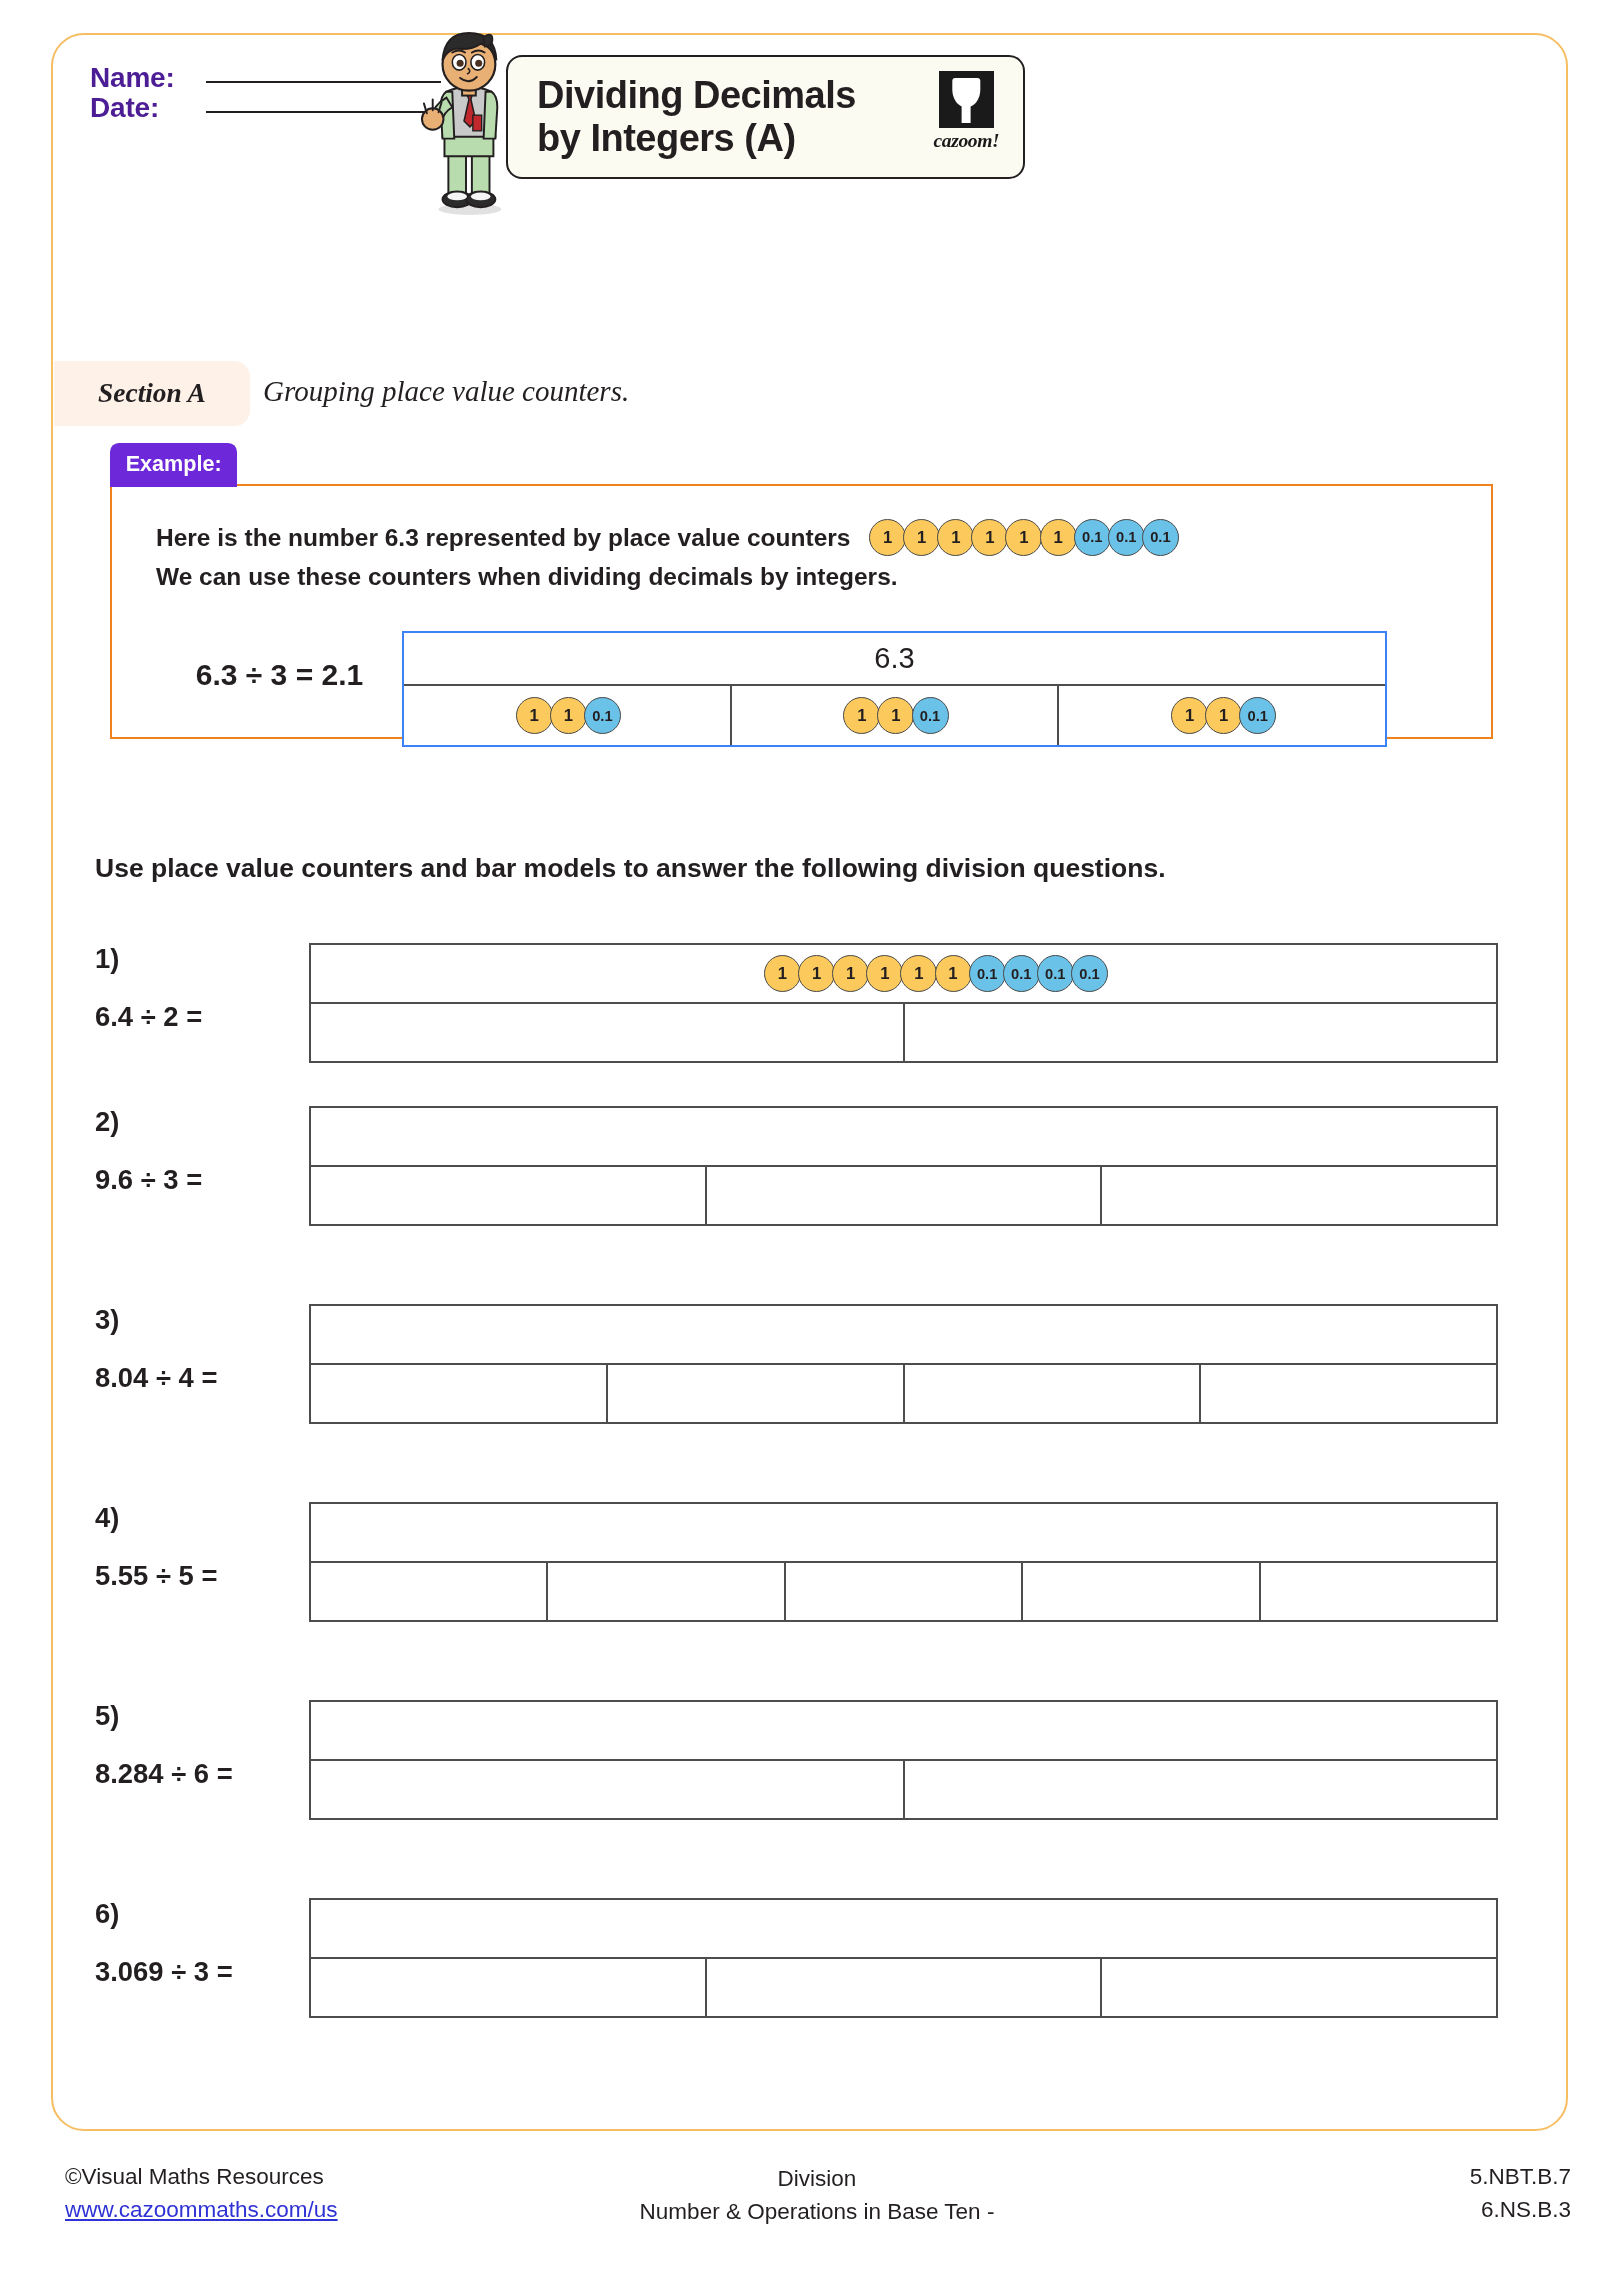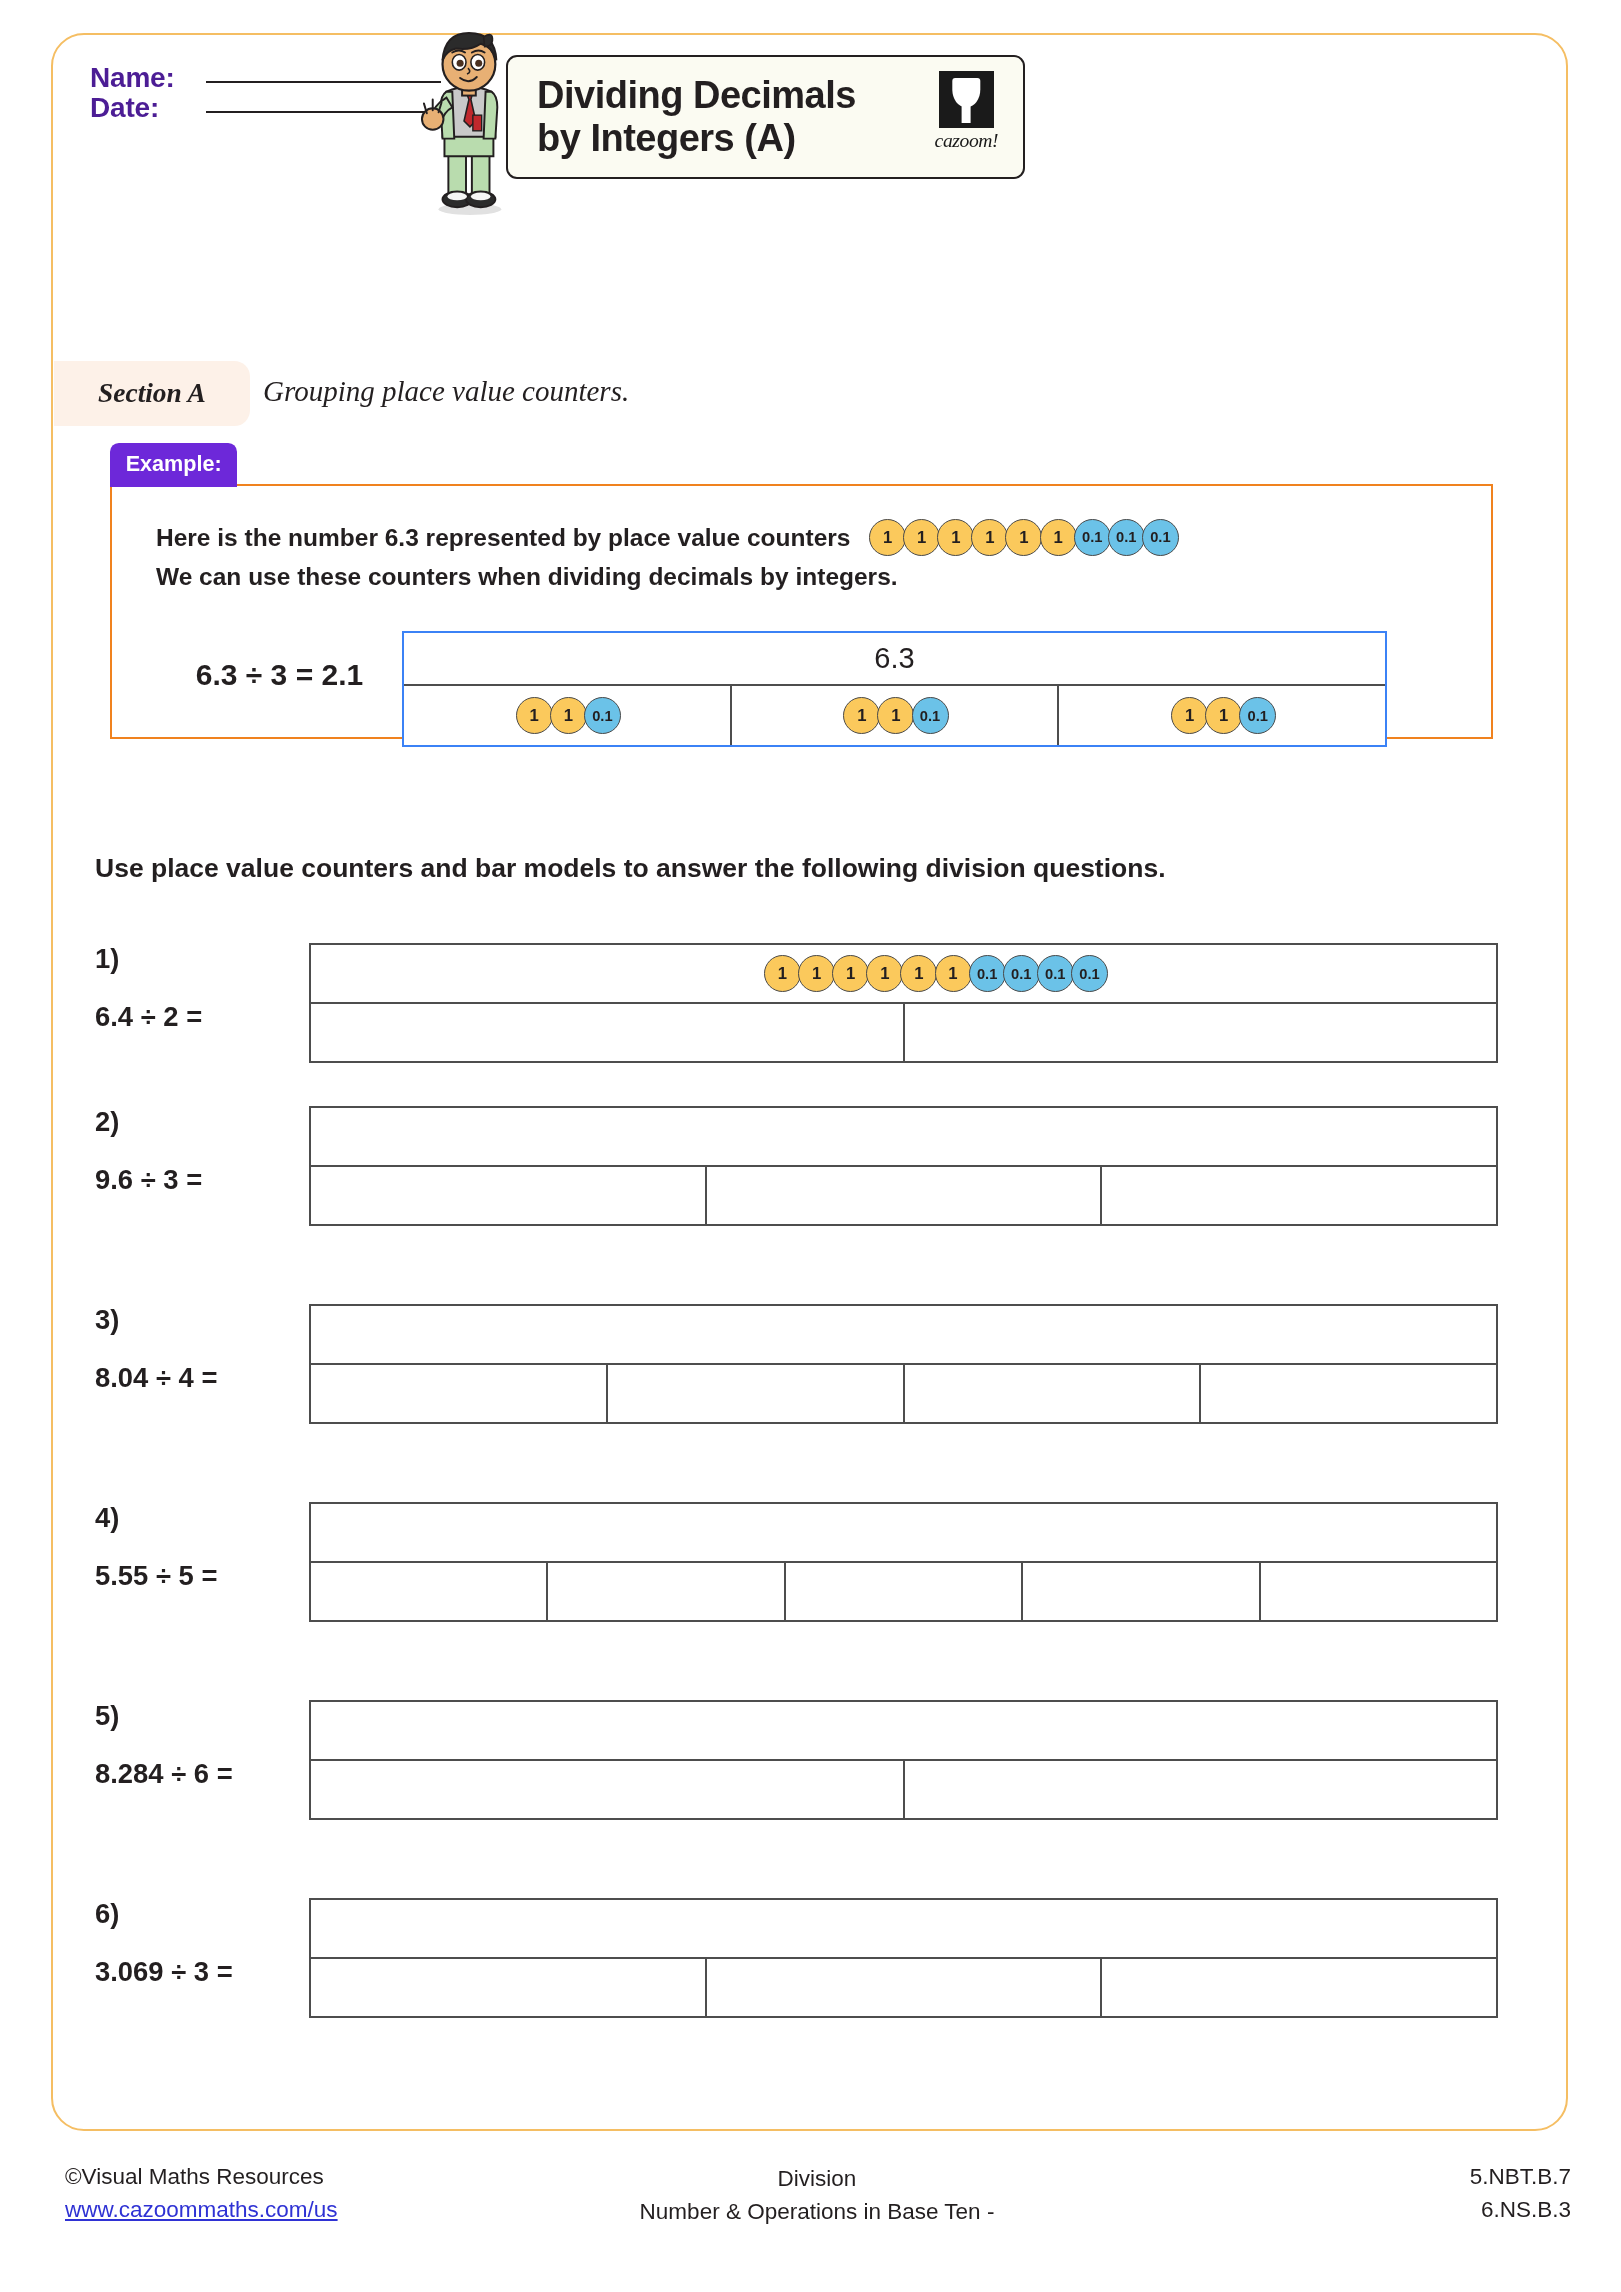--- a/index.html
+++ b/index.html
@@ -70,21 +70,21 @@
 
   
   #title-card {
     position: absolute;
     left: 506px;
     top: 55px;
     width: 519px;
     height: 124px;
     background: #FBFBF2;
     border: 2.9px solid #231f20;
-    border-radius: 11px;
+    border-radius: 16px;
     box-sizing: border-box;
     display: flex;
     align-items: center;
     padding-left: 29px;
   }
   #title-text {
     font-size: 38px;
     line-height: 1.12;
     font-weight: bold;
     color: #231f20;
@@ -124,21 +124,21 @@
     left: 50%;
     top: 35px;
     transform: translateX(-50%);
     width: 8.8px;
     height: 17.6px;
     background: #ffffff;
   }
   #brand-name {
     font-family: "Liberation Serif", serif;
     font-style: italic;
-    font-weight: normal;
+    font-weight: bold;
     font-size: 19.6px;
     color: #1a1a1a;
     margin-top: 2px;
     letter-spacing: -0.4px;
   }
 
   
   #section-bar {
     position: absolute;
     left: 54px;

